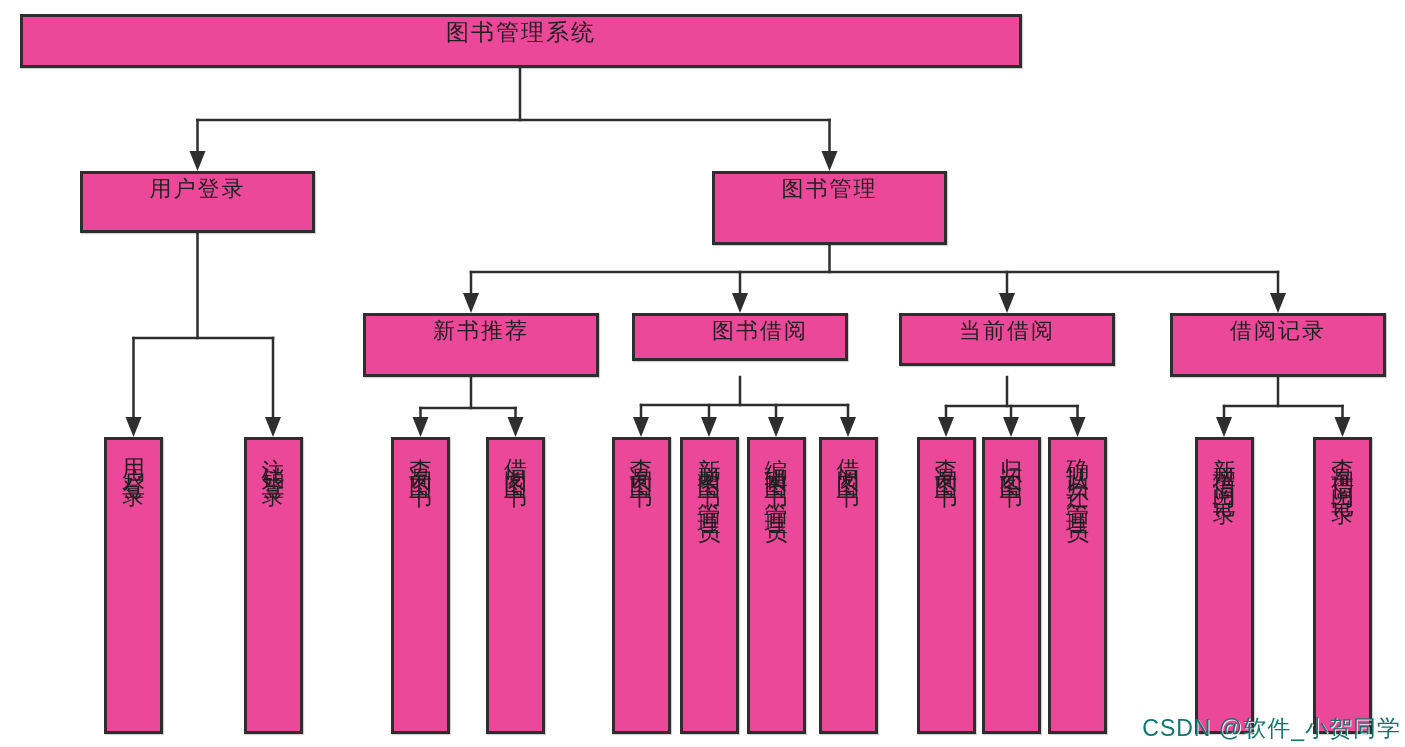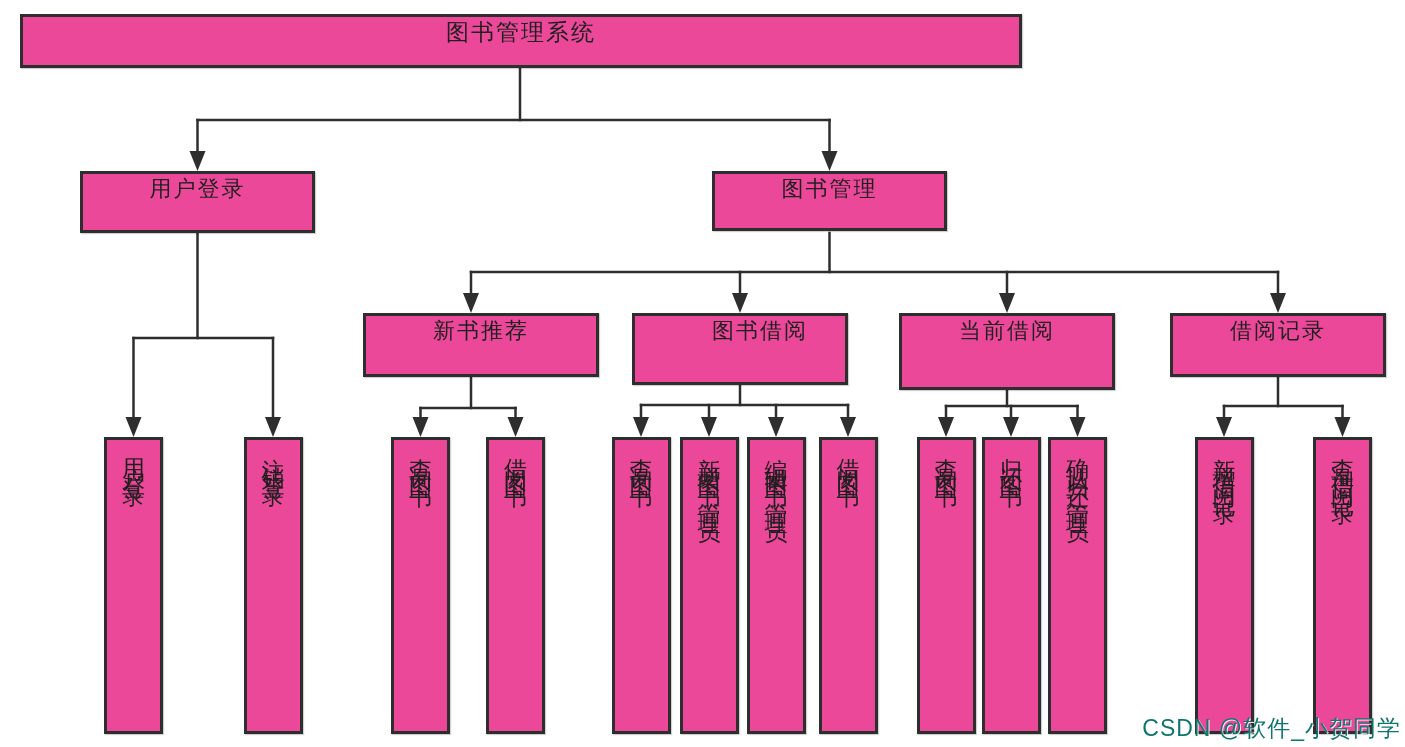--- a/index.html
+++ b/index.html
@@ -124,31 +124,31 @@
     </g>
   </svg>
 
   <div class="node lvl1" style="left:20px; top:14px; width:1002px; height:54px;">
     <span>图书管理系统</span>
   </div>
 
   <div class="node lvl2" style="left:80px; top:171px; width:235px; height:62px;">
     <span>用户登录</span>
   </div>
-  <div class="node lvl2" style="left:712px; top:171px; width:235px; height:60px;">
+  <div class="node lvl2" style="left:712px; top:171px; width:235px; height:74px;">
     <span>图书管理</span>
   </div>
 
   <div class="node lvl3" style="left:363px; top:313px; width:236px; height:64px;">
     <span>新书推荐</span>
   </div>
-  <div class="node lvl3" style="left:632px; top:313px; width:216px; height:72px;padding-left:40px;">
+  <div class="node lvl3" style="left:632px; top:313px; width:216px; height:48px;padding-left:40px;">
     <span>图书借阅</span>
   </div>
-  <div class="node lvl3" style="left:899px; top:313px; width:216px; height:77px;">
+  <div class="node lvl3" style="left:899px; top:313px; width:216px; height:53px;">
     <span>当前借阅</span>
   </div>
   <div class="node lvl3" style="left:1170px; top:313px; width:216px; height:64px;">
     <span>借阅记录</span>
   </div>
 
   <div class="node leaf" style="left:104px; top:437px; width:59px; height:297px;">
     <span>用户登录</span>
   </div>
   <div class="node leaf" style="left:243.5px; top:437px; width:59px; height:297px;">

